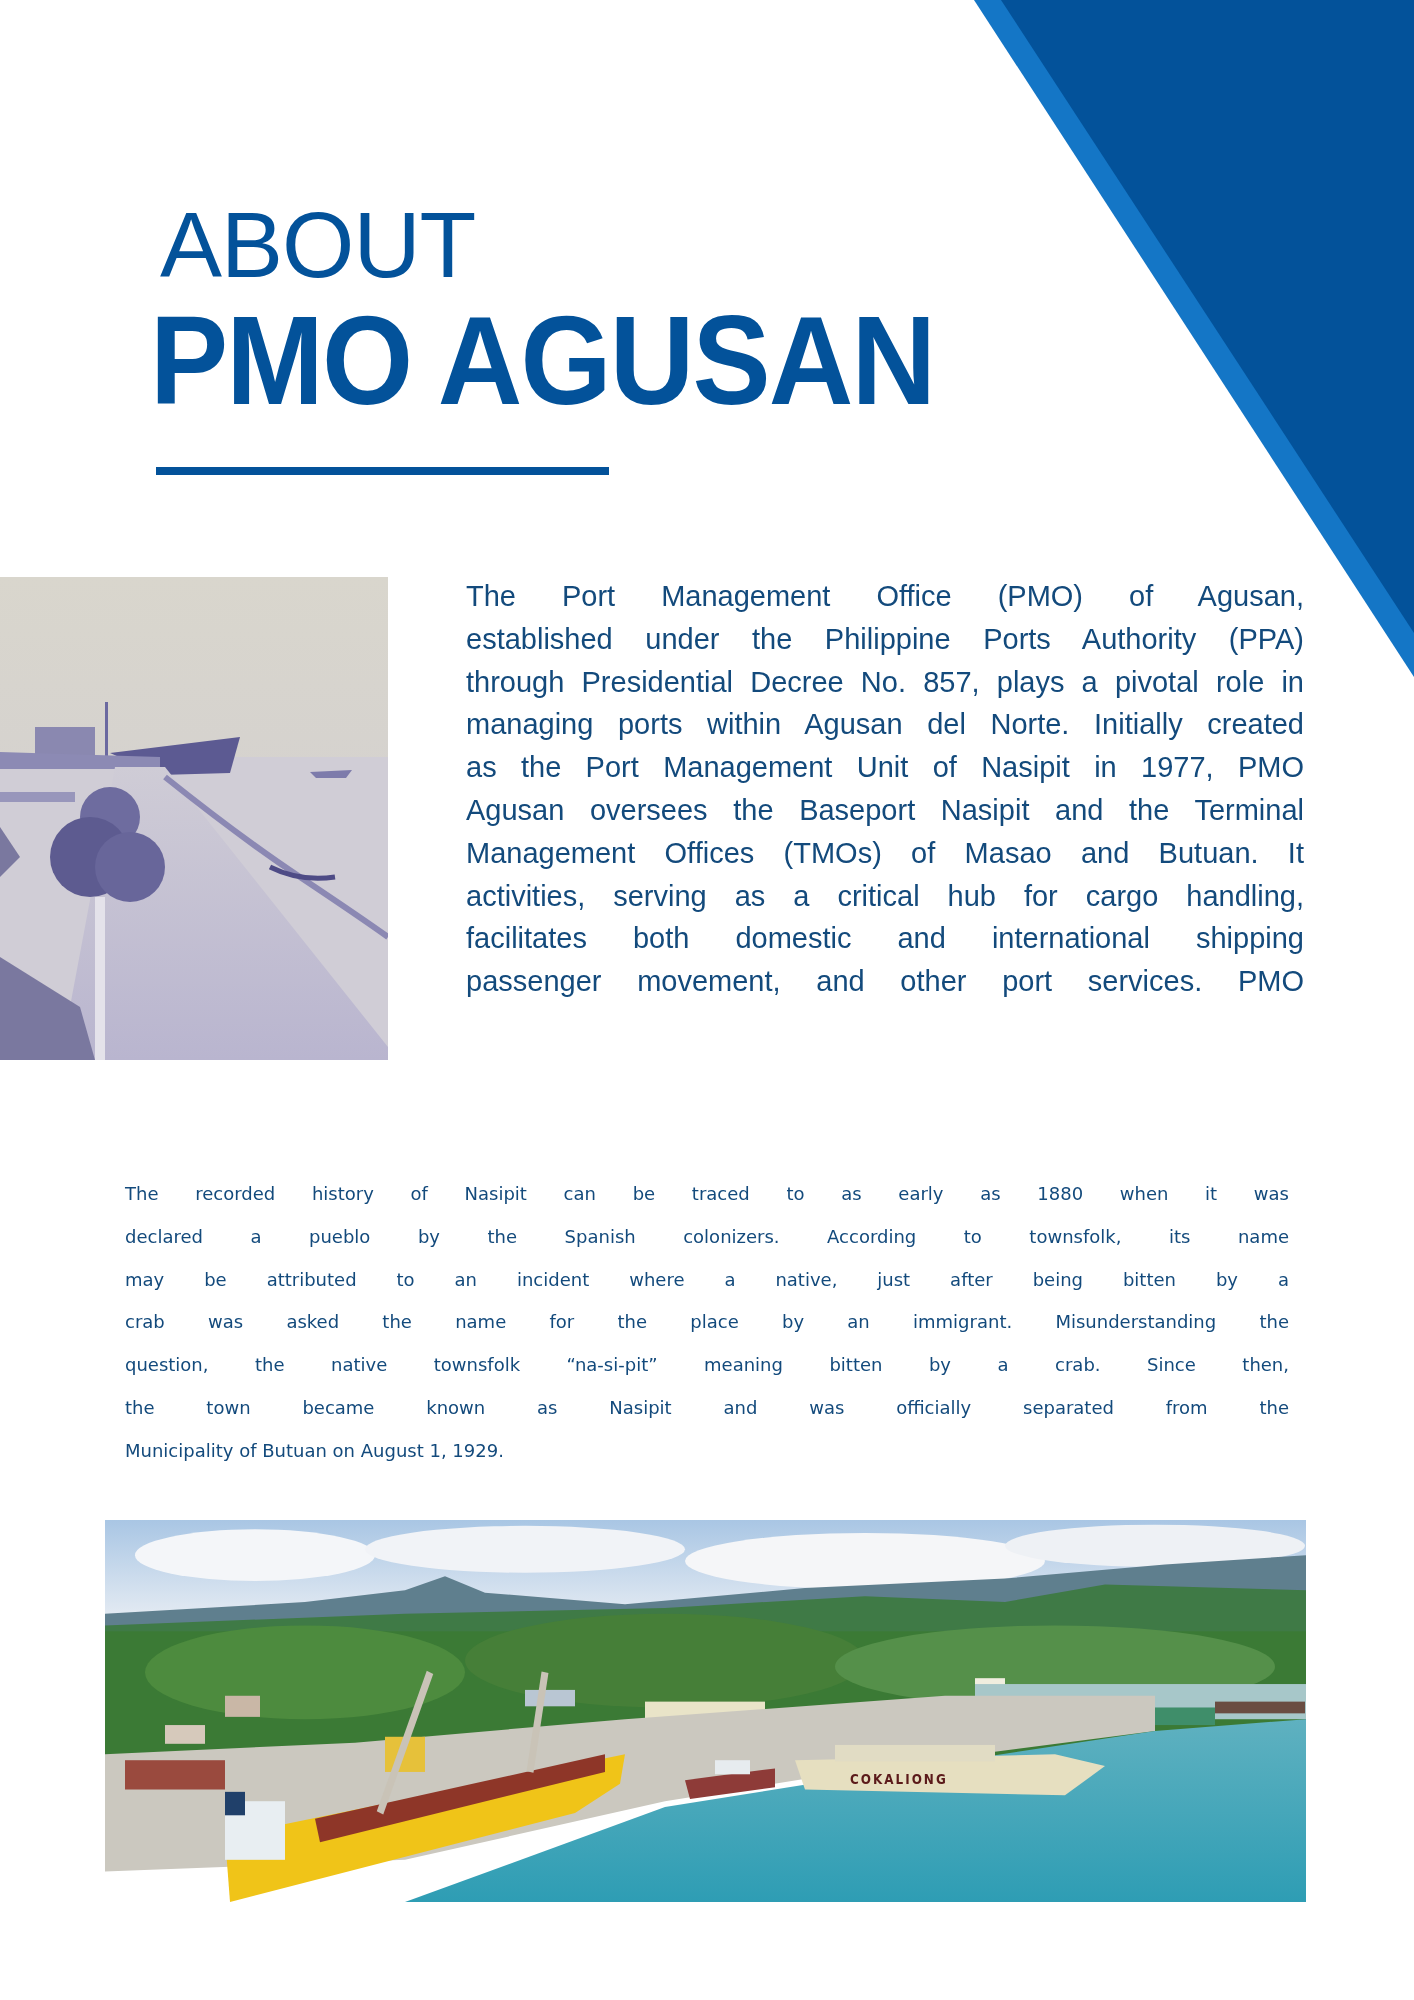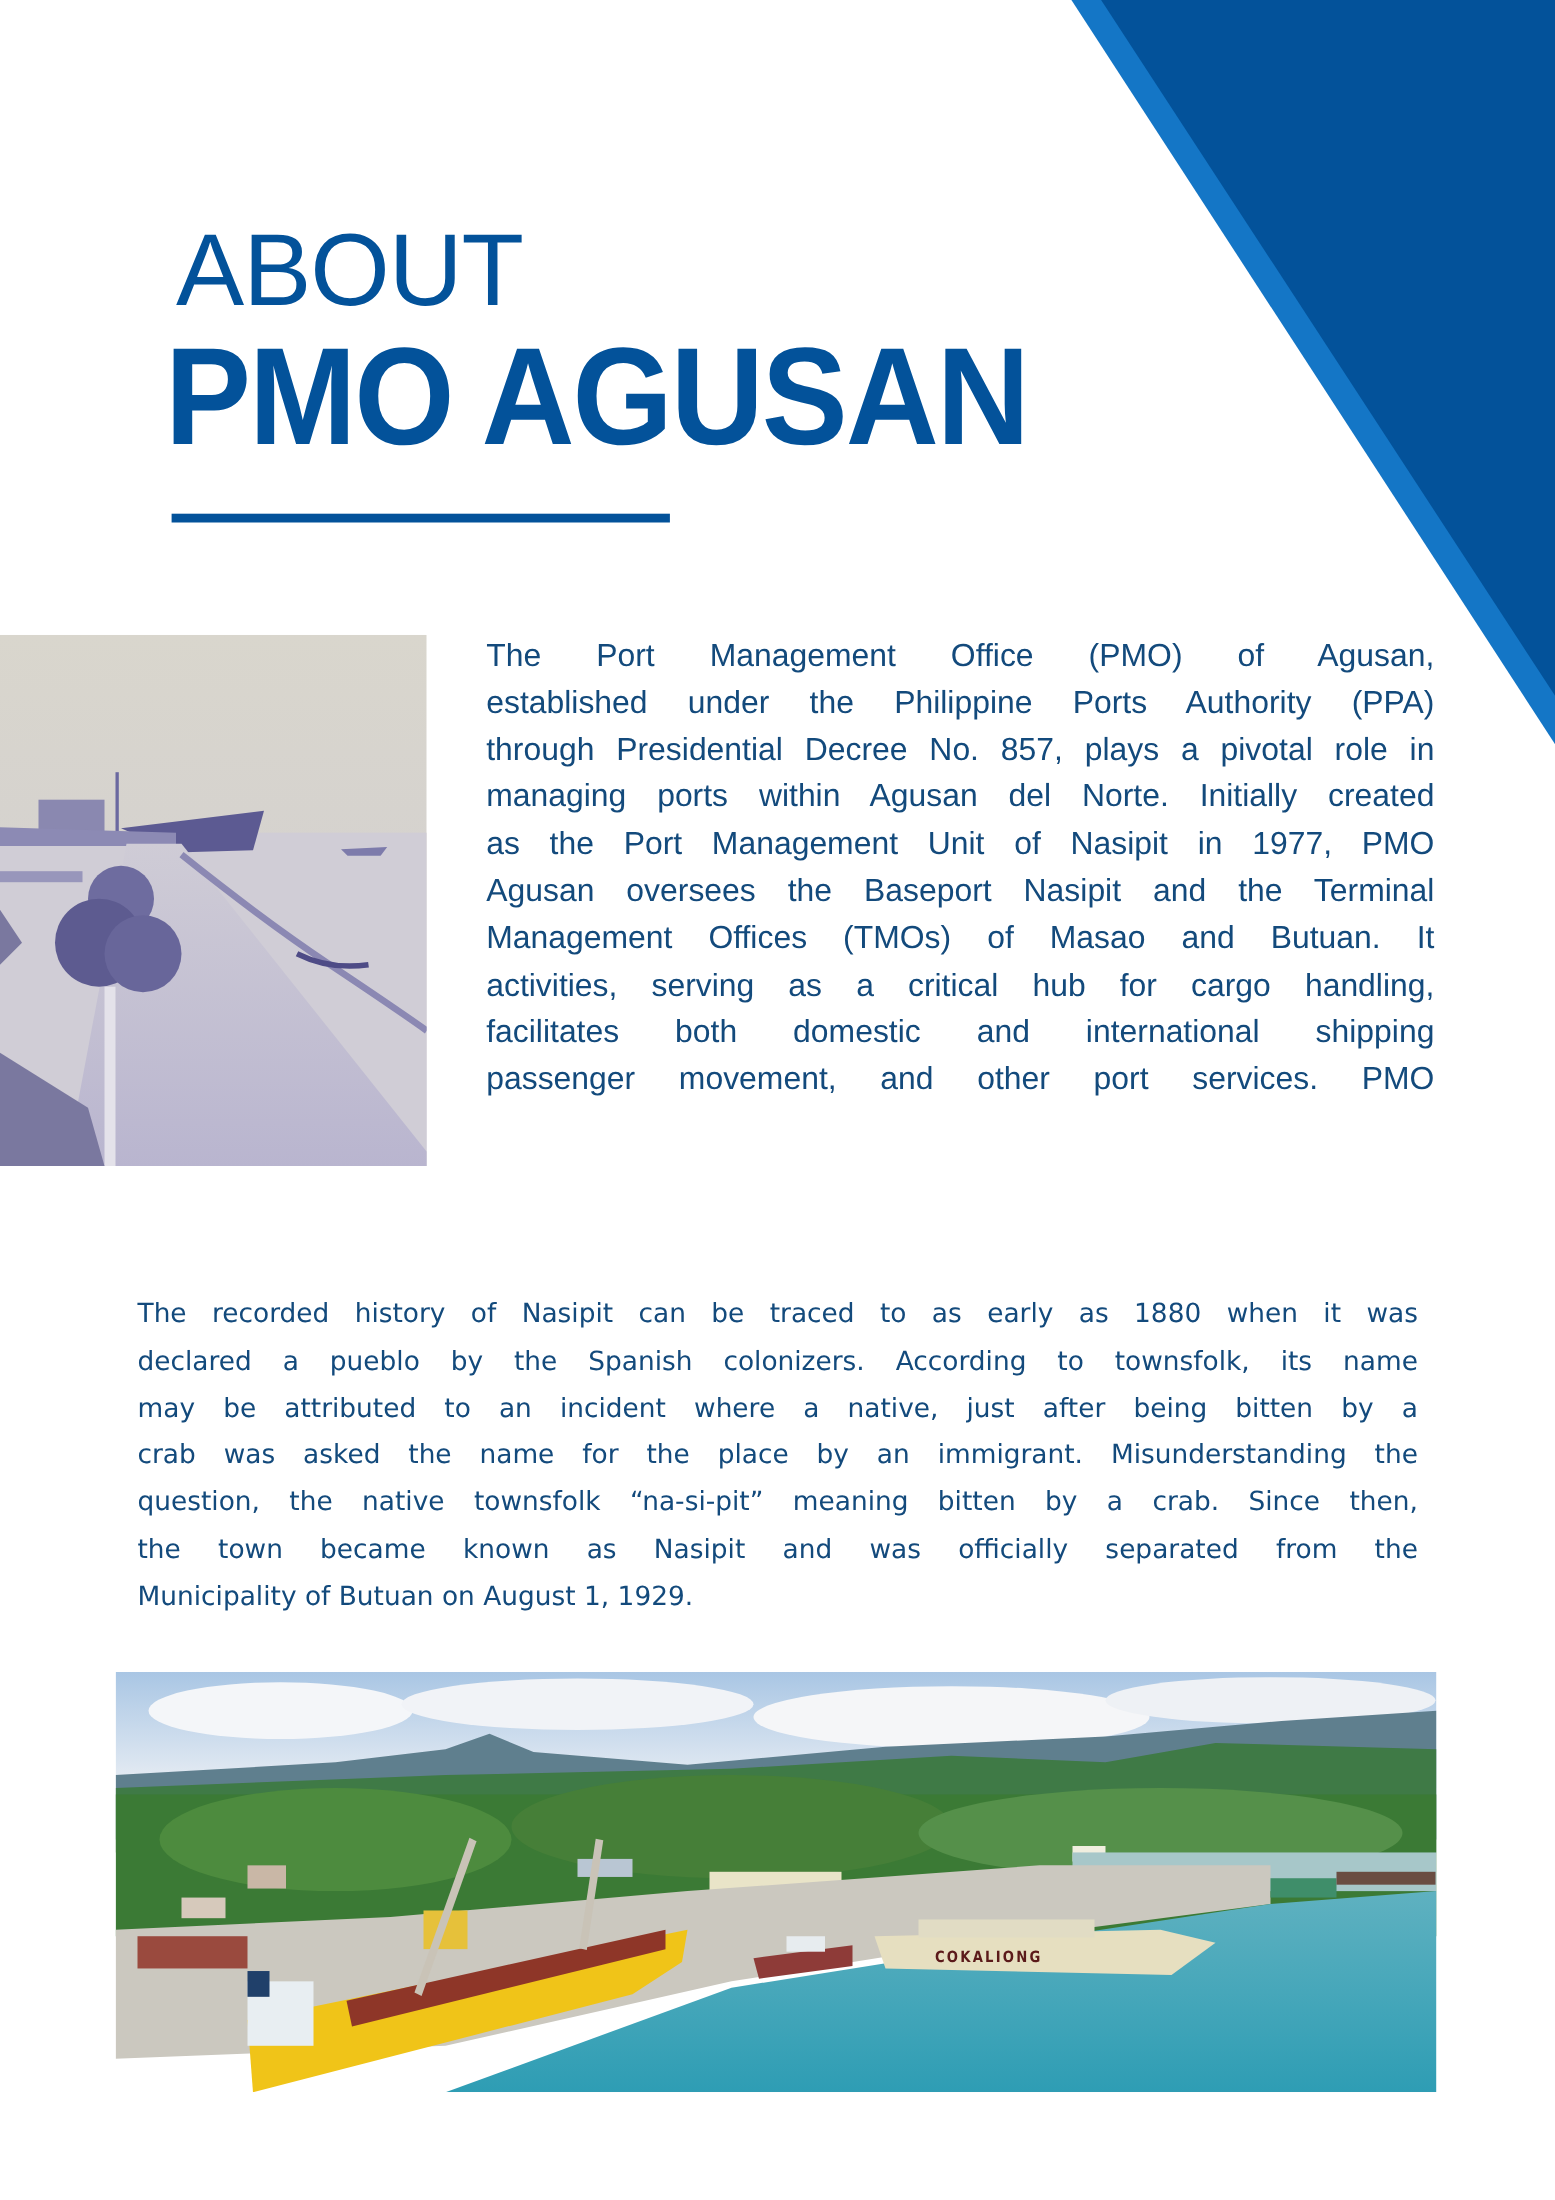--- a/index.html
+++ b/index.html
@@ -13,24 +13,24 @@
                 font-size: 126px; font-weight: 700; line-height: 130px; color: #03529a;
                 letter-spacing: -2px; transform: scaleX(0.93); transform-origin: left center; white-space: nowrap; }
   .title-rule { position: absolute; left: 156px; top: 467px; width: 453px; height: 8px; background: #03529a; }
 
   .photo-old { position: absolute; left: 0; top: 577px; width: 388px; height: 483px; overflow: hidden; }
   .photo-pano { position: absolute; left: 105px; top: 1520px; width: 1201px; height: 382px; overflow: hidden; }
   .photo-old svg, .photo-pano svg { display: block; width: 100%; height: 100%; }
 
   .para { position: absolute; color: #134a7c; font-size: 28px; line-height: 42.8px; }
   .para-1 { left: 442px; top: 575px; width: 862px; font-family: "Liberation Sans", sans-serif; font-size: 29px; }
-  .para-2 { left: 125px; top: 1173px; width: 1164px; font-family: "DejaVu Sans", sans-serif; font-size: 24px; }
+  .para-2 { left: 125px; top: 1173px; width: 1164px; font-family: "DejaVu Sans", sans-serif; font-size: 18px; }
   .line { display: block; text-align: justify; text-align-last: justify; white-space: nowrap; height: 42.8px; }
   .line.last { text-align-last: left; }
-  .para-1 .line { transform: scaleX(1); }
+  .para-1 .line { transform: scaleX(1); margin-left: 24px; }
 </style>
 </head>
 <body>
 
 <svg class="corner" viewBox="0 0 1414 700" xmlns="http://www.w3.org/2000/svg">
   <polygon points="974,0 1414,0 1414,677" fill="#1476c6"></polygon>
   <polygon points="1001,0 1414,0 1414,633" fill="#03529a"></polygon>
 </svg>
 
 <h2 class="title-about">ABOUT</h2>

